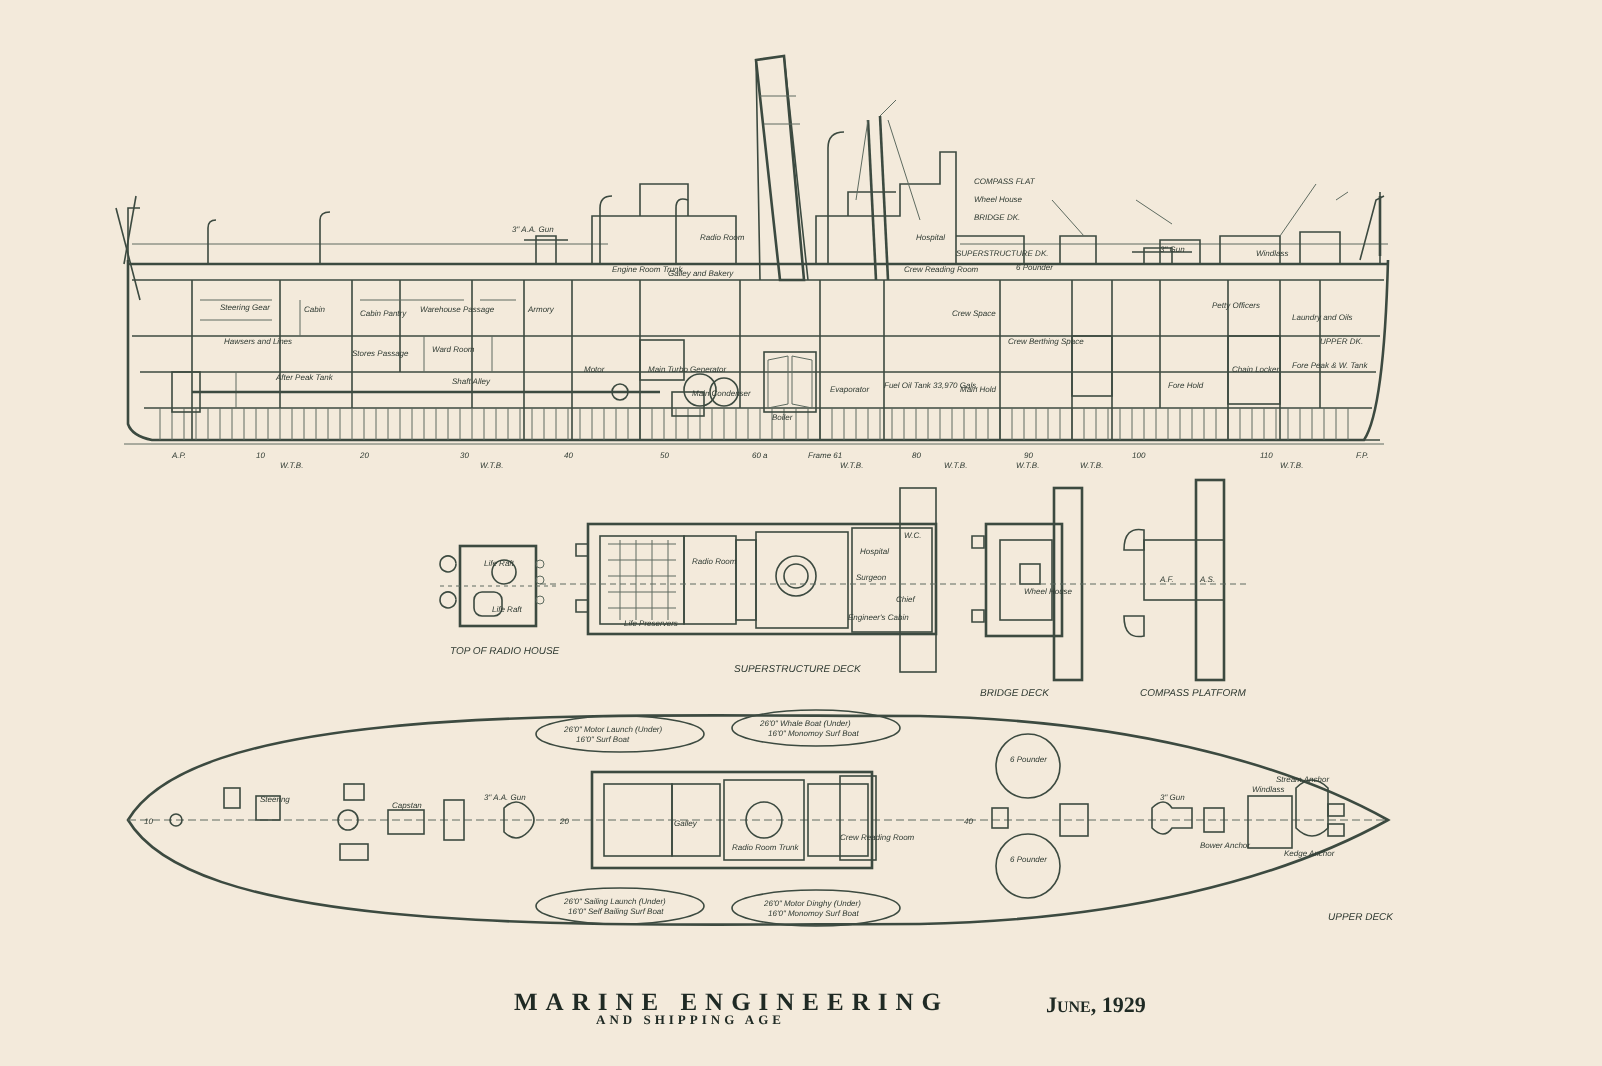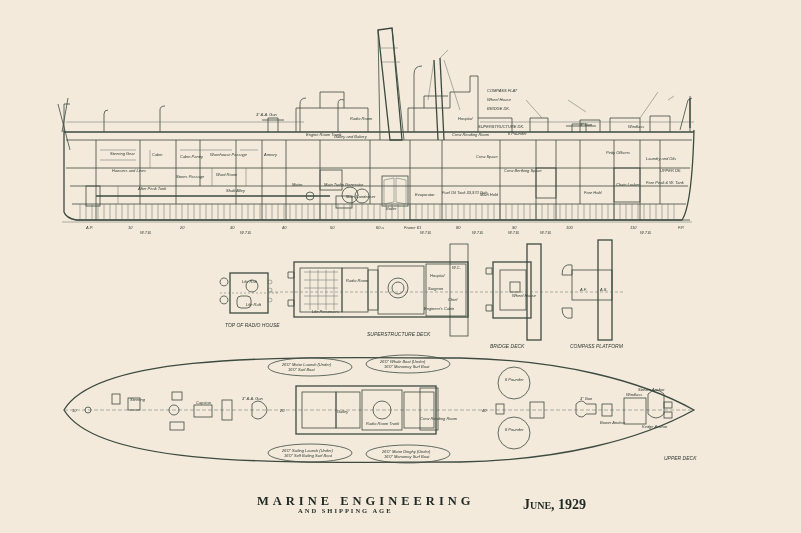--- a/index.html
+++ b/index.html
@@ -7,21 +7,21 @@
   svg{position:absolute;left:0;top:0;}
   .ln{stroke:#3c4a40;fill:none;stroke-width:0.8;}
   .lnb{stroke:#3c4a40;fill:none;stroke-width:1.3;}
   .thin{stroke:#5e6b60;fill:none;stroke-width:0.5;}
   .lbl{font-family:"Liberation Sans",sans-serif;font-style:italic;font-size:4px;fill:#2f3a32;}
   .cap{font-family:"Liberation Sans",sans-serif;font-style:italic;font-size:5px;fill:#2f3a32;}
   .fr{font-family:"Liberation Sans",sans-serif;font-style:italic;font-size:4px;fill:#2f3a32;}
   .footer{position:absolute;left:0;top:0;width:801px;height:533px;pointer-events:none;}
   .title{position:absolute;left:257px;top:494px;font-size:12.5px;letter-spacing:4px;color:#1f2a24;font-weight:bold;}
   .subtitle{position:absolute;left:298px;top:507px;font-size:6.5px;letter-spacing:2px;color:#1f2a24;font-weight:bold;}
-  .date{position:absolute;left:523px;top:497px;font-size:14px;color:#1f2a24;font-variant:small-caps;font-weight:bold;}
+  .date{position:absolute;left:523px;top:497px;font-size:11px;color:#1f2a24;font-variant:small-caps;font-weight:bold;}
 </style>
 </head>
 <body>
 
 <svg width="801" height="533" viewBox="0 0 801 533">
 
   <g>
 
     <path class="lnb" d="M64,130 L64,212 Q66,218 76,220 L682,220 Q692,205 694,130"></path>
 

